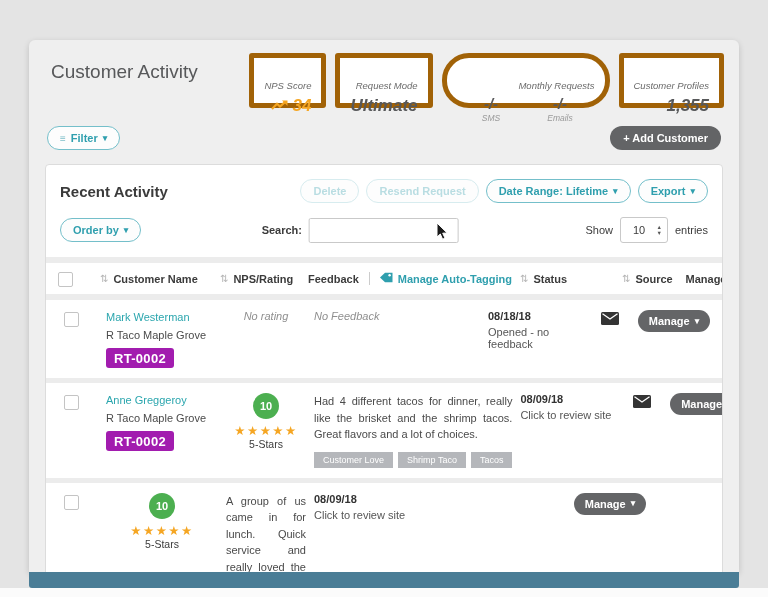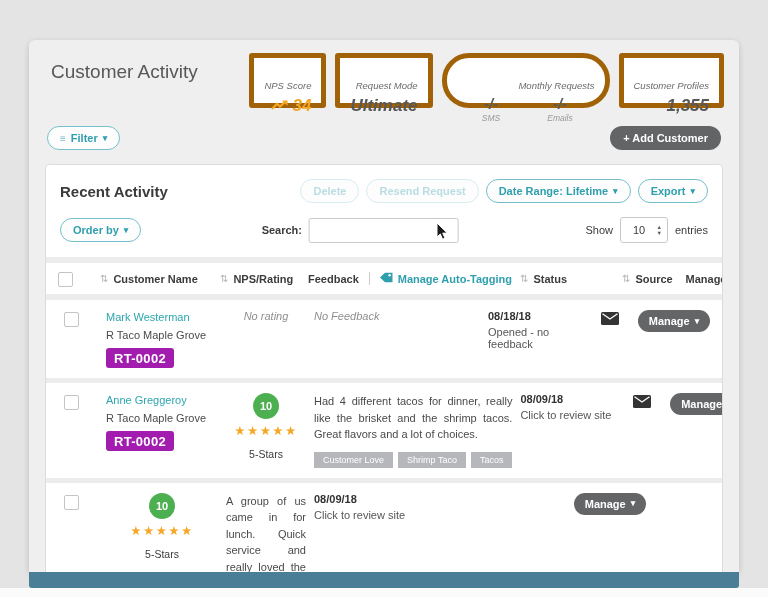--- a/index.html
+++ b/index.html
@@ -63,21 +63,21 @@
 
   .cust-name { color:#2ba6ae; cursor:pointer; line-height:1.35; }
   .cust-company { color:#4a4a4a; margin-top:3px; line-height:1.3; }
   .cust-badge { display:inline-block; margin-top:6px; background:#a21caf; color:#fff; font-size:13px; font-weight:bold; letter-spacing:.3px; padding:2.5px 8px; border-radius:3px; }
 
   .cell-rating { text-align:center; }
   .muted-italic { font-style:italic; color:#8f8f8f; padding-top:3px; }
   .nps-circle { width:26px; height:26px; border-radius:50%; color:#fff; font-weight:bold; font-size:11px; display:flex; align-items:center; justify-content:center; margin:0 auto; }
   .nps-green { background:#4caf50; }
   .stars { color:#f5a623; font-size:12.5px; letter-spacing:1.5px; margin-top:4px; white-space:nowrap; }
-  .stars-label { color:#3b3b3b; font-size:10.5px; margin-top:10px; }
+  .stars-label { color:#3b3b3b; font-size:10.5px; margin-top:0; }
 
   .feedback-text { margin:0; color:#4a4a4a; line-height:1.5; text-align:justify; }
   .tags { display:flex; gap:5px; margin-top:9px; }
   .tag { background:#b5b7bb; color:#fff; font-size:9px; padding:3px 9px; border-radius:0; white-space:nowrap; }
 
   .status-date { font-weight:bold; color:#333; }
   .status-sub { color:#565656; margin-top:4px; }
 
   .cell-source { display:flex; justify-content:center; padding-top:2px; }
   .cell-manage { display:flex; justify-content:center; }

